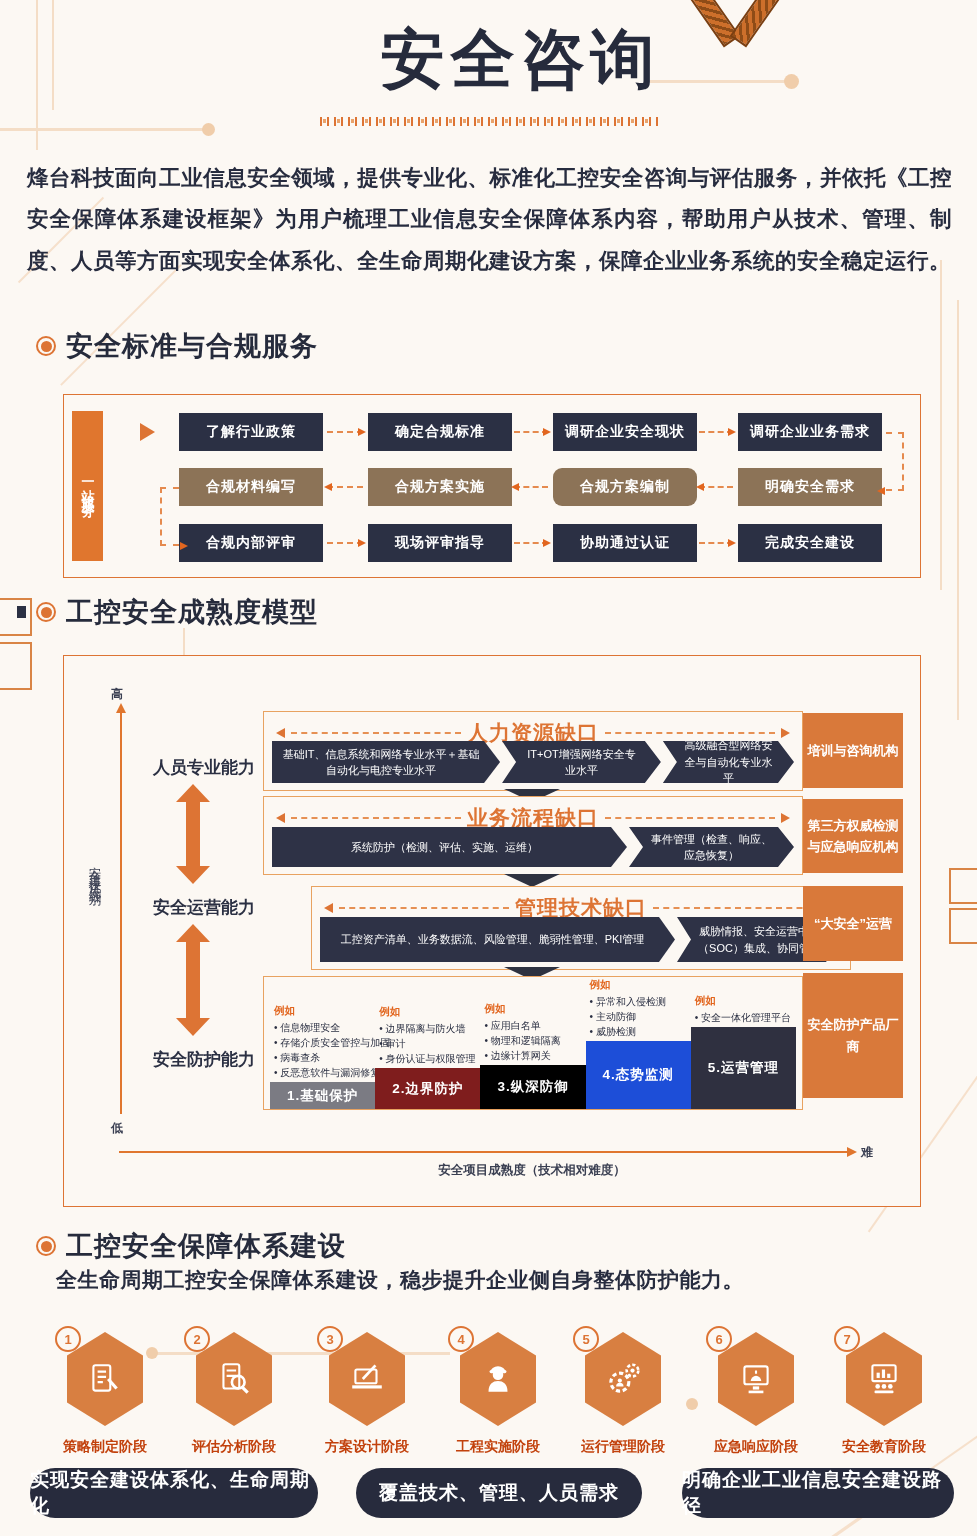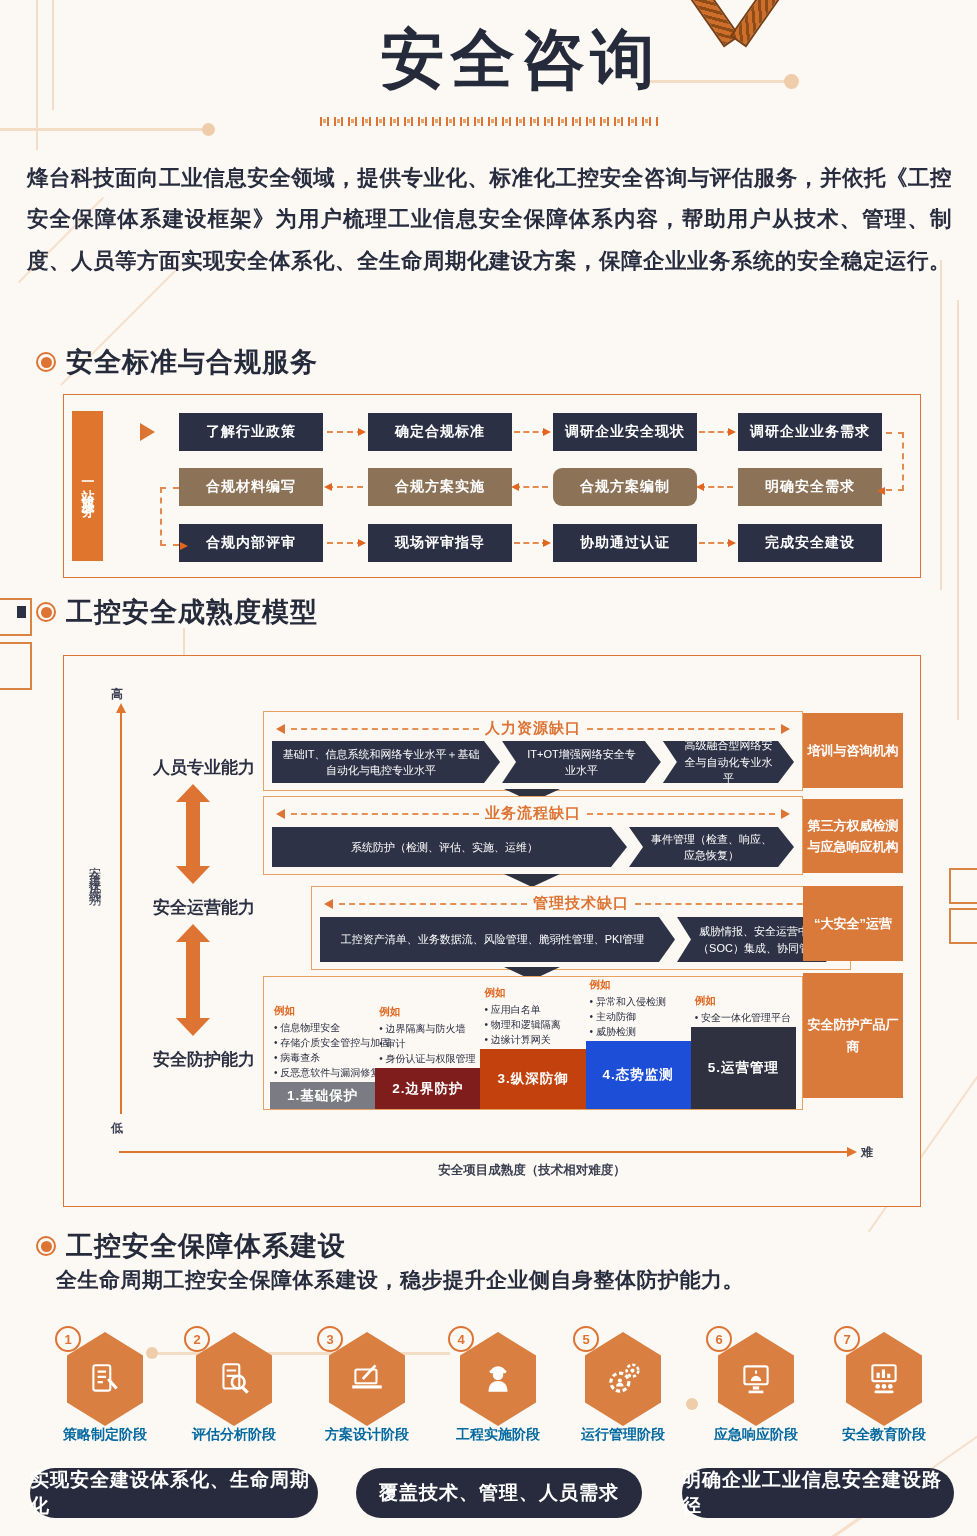--- a/index.html
+++ b/index.html
@@ -71,52 +71,52 @@
   .dbl{position:absolute;left:112px;width:34px;display:flex;flex-direction:column;align-items:center;}
   .dbl .t{width:0;height:0;border-left:17px solid transparent;border-right:17px solid transparent;border-bottom:18px solid #dd7434;}
   .dbl .b{width:0;height:0;border-left:17px solid transparent;border-right:17px solid transparent;border-top:18px solid #dd7434;}
   .dbl .shaft{width:14px;background:#dd7434;flex:1;}
   .band{position:absolute;left:199px;width:538px;border:1px solid #e8a260;background:#fcf8f3;}
   .gapline{display:flex;align-items:center;gap:6px;margin:7px 12px 3px;}
   .gdash{flex:1;height:0;border-top:2px dashed #e69053;}
   .gtri{width:0;height:0;flex:none;}
   .gtri.gl{border-right:9px solid #dd7434;border-top:5px solid transparent;border-bottom:5px solid transparent;}
   .gtri.gr{border-left:9px solid #dd7434;border-top:5px solid transparent;border-bottom:5px solid transparent;}
-  .gap-label{font-size:15px;font-weight:800;color:#dd7434;letter-spacing:1px;flex:none;}
+  .gap-label{font-size:21px;font-weight:800;color:#dd7434;letter-spacing:1px;flex:none;}
   .chevrow{position:absolute;left:8px;right:8px;bottom:7px;display:flex;}
   .chev{background:#2e3246;color:#fff;font-size:11px;line-height:1.5;display:flex;align-items:center;
         justify-content:center;text-align:center;padding:3px 20px 3px 10px;
         clip-path:polygon(0 0,calc(100% - 16px) 0,100% 50%,calc(100% - 16px) 100%,0 100%);}
   .chev+.chev{margin-left:2px;padding-left:20px;
         clip-path:polygon(0 0,calc(100% - 16px) 0,100% 50%,calc(100% - 16px) 100%,0 100%,14px 50%);}
   .vtri{position:absolute;left:440px;width:0;height:0;border-left:28px solid transparent;
         border-right:28px solid transparent;border-top:13px solid #2e3240;}
   .stairsband{padding:0;}
   .stairs-in{position:absolute;inset:0;display:flex;align-items:flex-end;padding:0 6px;}
   .scol{flex:1;display:flex;flex-direction:column;justify-content:flex-end;min-width:0;}
   .ex{padding:0 3px 2px 4px;font-size:10px;color:#2b3043;line-height:1.5;}
   .exl{color:#e2661f;font-weight:800;font-size:10.5px;display:block;margin-bottom:1px;}
   .exi{white-space:nowrap;}
   .exi::before{content:'• ';}
   .sblk{color:#fff;font-weight:800;font-size:13.5px;display:flex;align-items:center;justify-content:center;letter-spacing:1px;}
   .s1{background:#7b7b83;height:27px;}
   .s2{background:#7f1d1d;height:41px;}
-  .s3{background:#c2410c;height:60px;}
+  .s3{background:#000000;height:44px;}
   .s4{background:#1d4ed8;height:68px;}
   .s5{background:#2f3040;height:82px;}
   .rbox{position:absolute;left:739px;width:100px;background:#d9793a;color:#fff;font-weight:800;font-size:13px;
         line-height:1.65;display:flex;align-items:center;justify-content:center;text-align:center;padding:4px;box-sizing:border-box;}
   
   .subtitle{position:absolute;left:56px;top:1266px;margin:0;font-size:21px;font-weight:600;color:#272c3f;letter-spacing:0.5px;}
   .stage{position:absolute;top:1332px;width:120px;text-align:center;}
   .hex{width:76px;height:94px;margin:0 auto;background:#d87f41;display:flex;align-items:center;justify-content:center;
        clip-path:polygon(50% 0,100% 25%,100% 75%,50% 100%,0 75%,0 25%);}
   .numc{position:absolute;left:10px;top:-6px;width:22px;height:22px;border-radius:50%;border:2px solid #dd7434;
         color:#dd7434;font-size:13px;font-weight:700;background:#fcf8f3;display:flex;align-items:center;justify-content:center;}
-  .stage-label{margin-top:0;font-size:14px;font-weight:600;color:#0369a1;}
+  .stage-label{margin-top:12px;font-size:14px;font-weight:600;color:#c2410c;}
   .pill{position:absolute;top:1468px;height:50px;background:#272b3d;border-radius:26px;color:#fff;
         font-size:19px;font-weight:800;letter-spacing:1px;display:flex;align-items:center;justify-content:center;}
 </style>
 </head>
 <body>
 
 <div class="page">
 
   <div class="cline" style="left:36px;top:0;width:2px;height:150px;"></div>
   <div class="cline" style="left:52px;top:0;width:2px;height:110px;"></div>
@@ -145,21 +145,21 @@
 
   <div class="ribbon">
     <span class="arm arm-l"></span>
     <span class="arm arm-r"></span>
   </div>
 
   <h1 class="title">安全咨询</h1>
   <div class="tdash"></div>
   <p class="intro">烽台科技面向工业信息安全领域，提供专业化、标准化工控安全咨询与评估服务，并依托《工控安全保障体系建设框架》为用户梳理工业信息安全保障体系内容，帮助用户从技术、管理、制度、人员等方面实现安全体系化、全生命周期化建设方案，保障企业业务系统的安全稳定运行。</p>
 
-  <div class="sec-h" style="top:344px;">
+  <div class="sec-h" style="top:328px;">
     <span class="ring"></span>
     <span class="sec-t">安全标准与合规服务</span>
   </div>
 
   <div class="flowbox">
     <div class="vbar">一站式服务</div>
     <span class="start-tri"></span>
 
     <div class="fbox navy" style="left:115px;top:18px;">了解行业政策</div>
     <div class="fbox navy" style="left:304px;top:18px;">确定合规标准</div>

